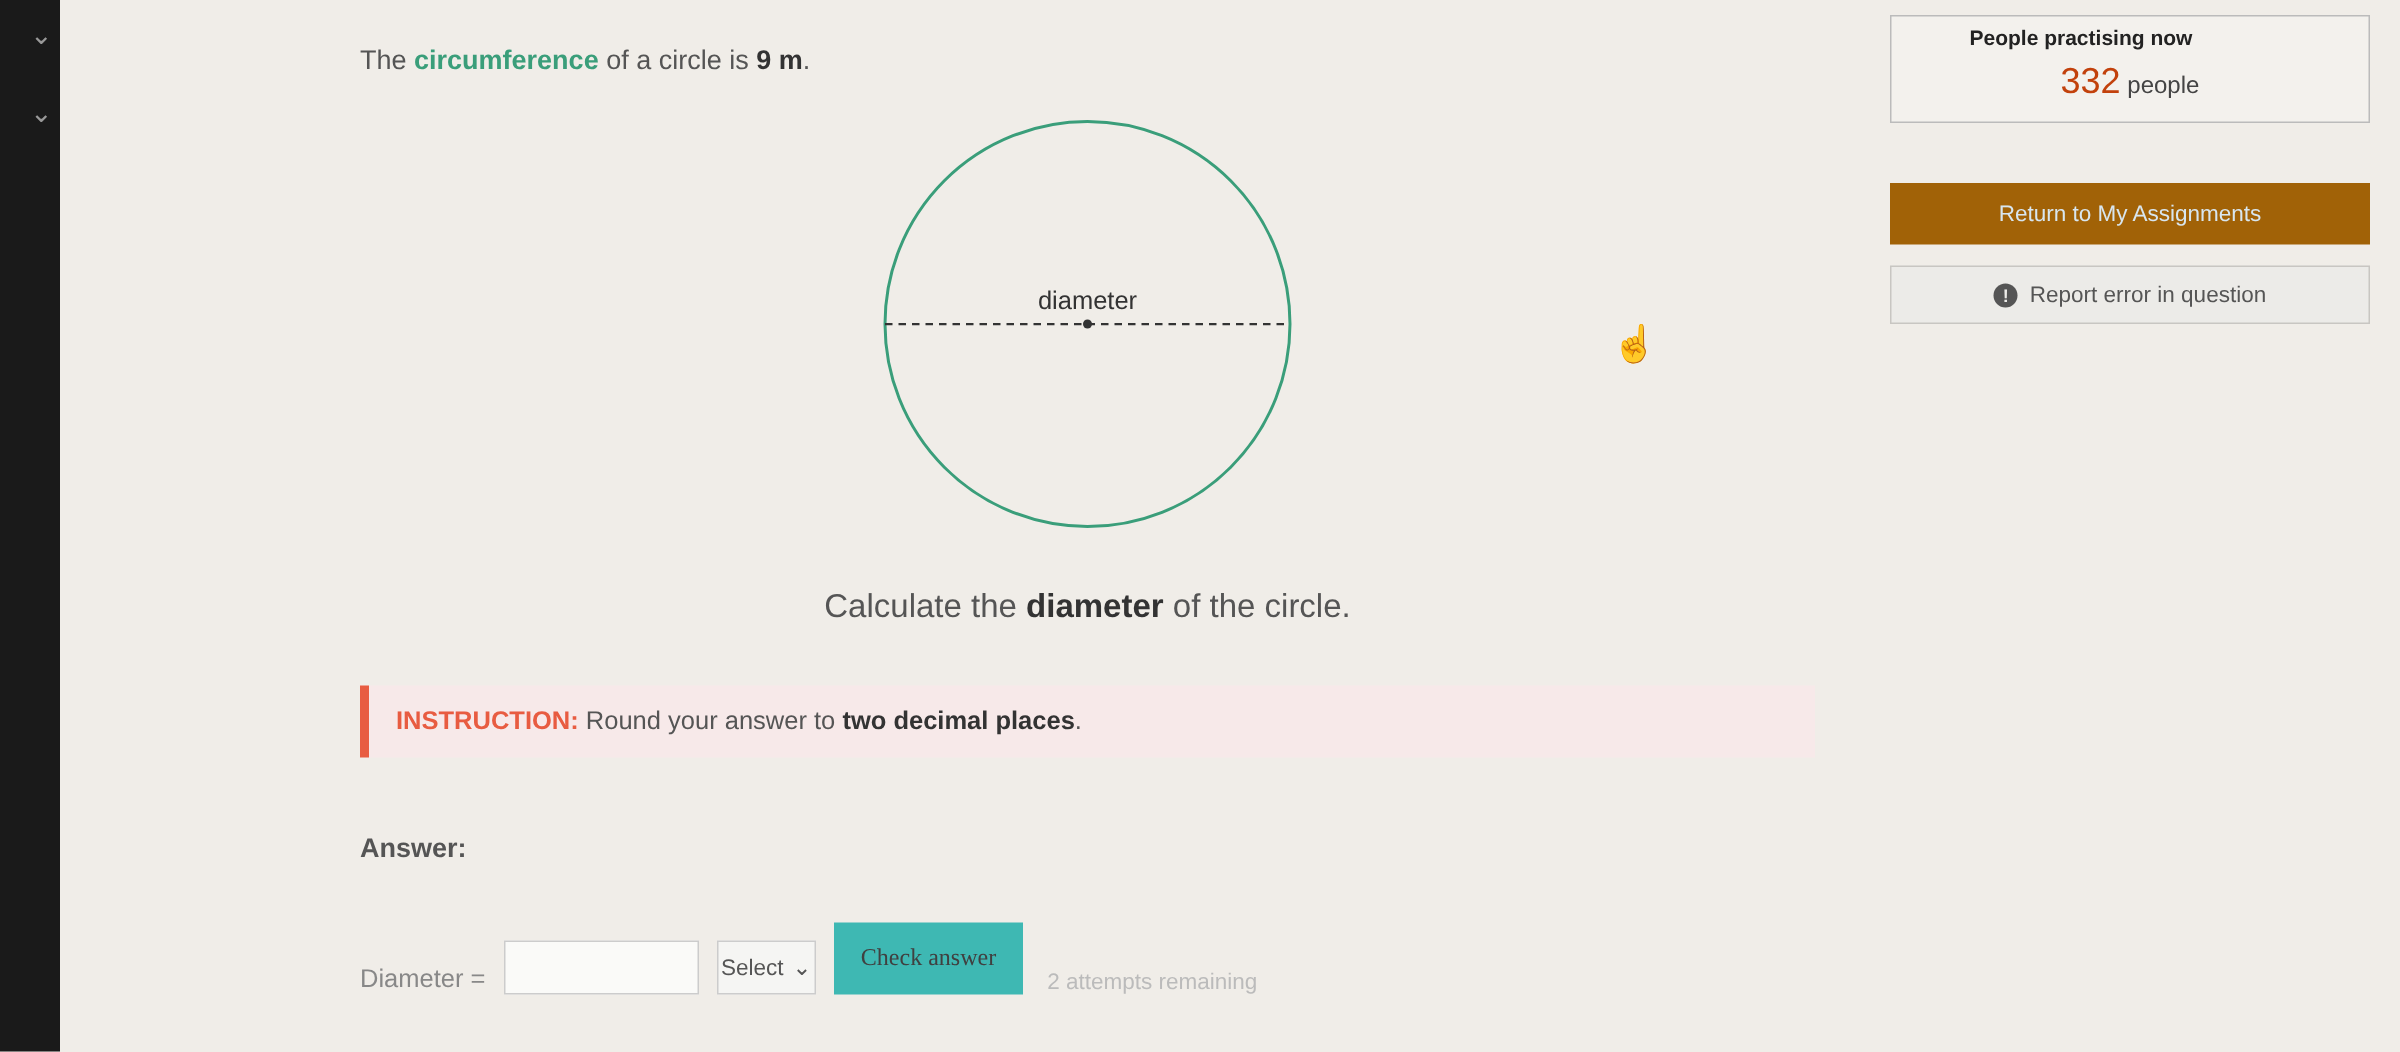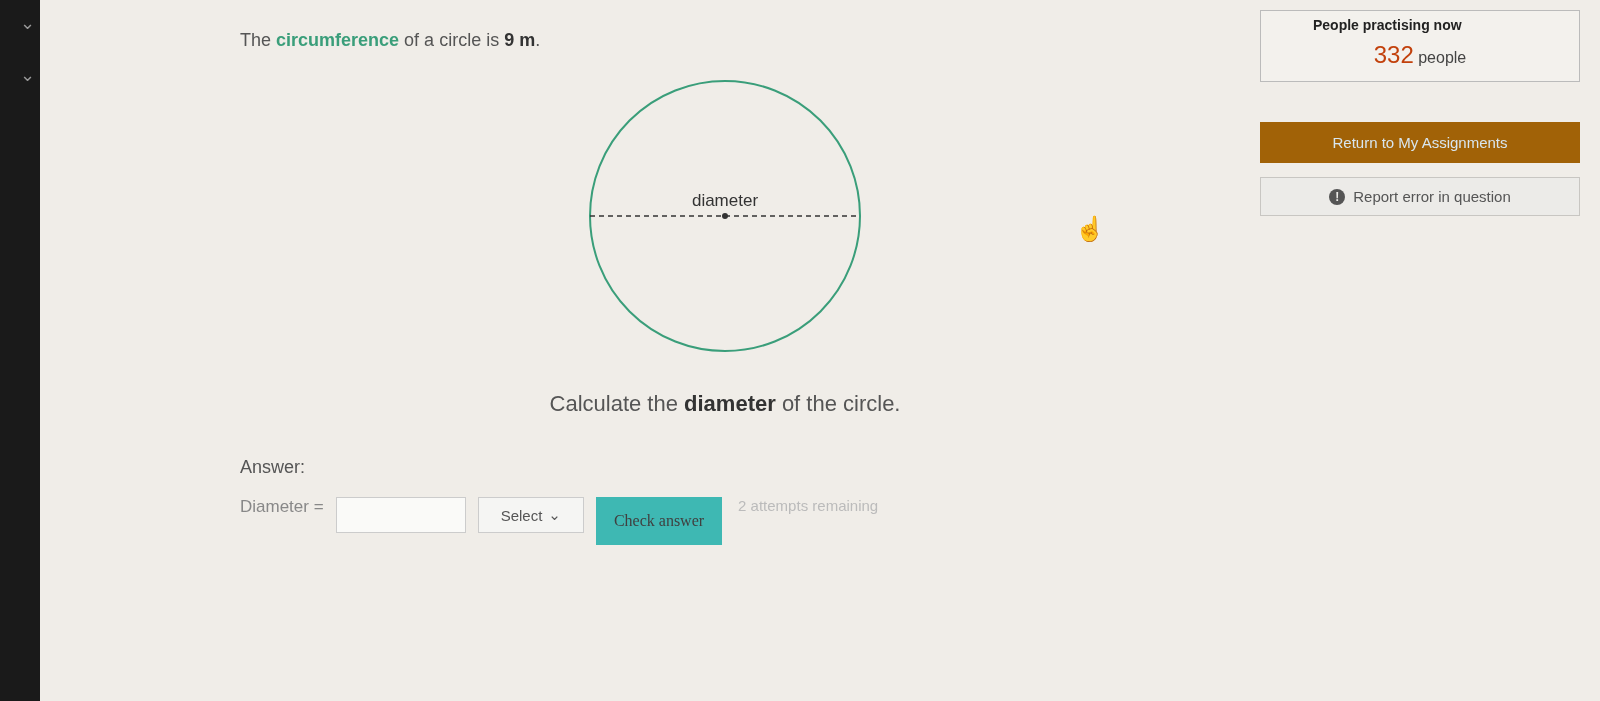--- a/index.html
+++ b/index.html
@@ -56,39 +56,39 @@
   border-left: 6px solid #e85c41;
   padding: 14px 18px;
   color: #555;
   font-size: 17px;
   margin-bottom: 50px;
 }
 .instruction-label { color: #e85c41; font-weight: bold; }
 .answer-label {
   color: #555;
   font-size: 18px;
-  font-weight: normal;
-  margin-bottom: 19px;
+  font-weight: bold;
+  margin-bottom: 39px;
 }
 .answer-row {
   display: flex;
-  align-items: flex-start;
+  align-items: flex-end;
   gap: 12px;
 }
 .diameter-label { color: #888; font-size: 17px; }
 .text-input {
   width: 130px; height: 36px;
   border: 1px solid #ccc;
   background: #fafaf8;
   padding: 0 8px;
   font-size: 15px;
 }
 .select-btn {
   height: 36px;
-  padding: 0 22px;
+  padding: 0 2px;
   border: 1px solid #ccc;
   background: #f5f5f3;
   color: #555;
   font-size: 15px;
   cursor: pointer;
   display: flex;
   align-items: center;
   gap: 6px;
 }
 .check-btn {
@@ -196,20 +196,23 @@
       <line x1="15" y1="145" x2="285" y2="145" stroke="#333" stroke-width="1.5" stroke-dasharray="5,4"></line>
       <circle cx="150" cy="145" r="3" fill="#333"></circle>
       <text x="150" y="135" text-anchor="middle" font-size="17" fill="#333">diameter</text>
     </svg>
   </div>
 
   <p class="calc-text">
     <span>Calculate the </span><span class="bold">diameter</span><span> of the circle.</span>
   </p>
 
+  <div class="instruction-box">
+    <span class="instruction-label">INSTRUCTION:</span><span> Round your answer to </span><span class="bold">two decimal places</span><span>.</span>
+  </div>
 
   <div class="answer-label">Answer:</div>
 
   <div class="answer-row">
     <span class="diameter-label">Diameter =</span>
     <input class="text-input" type="text" value="" style="">
     <button class="select-btn">
       <span>Select</span>
       <span>⌄</span>
     </button>

